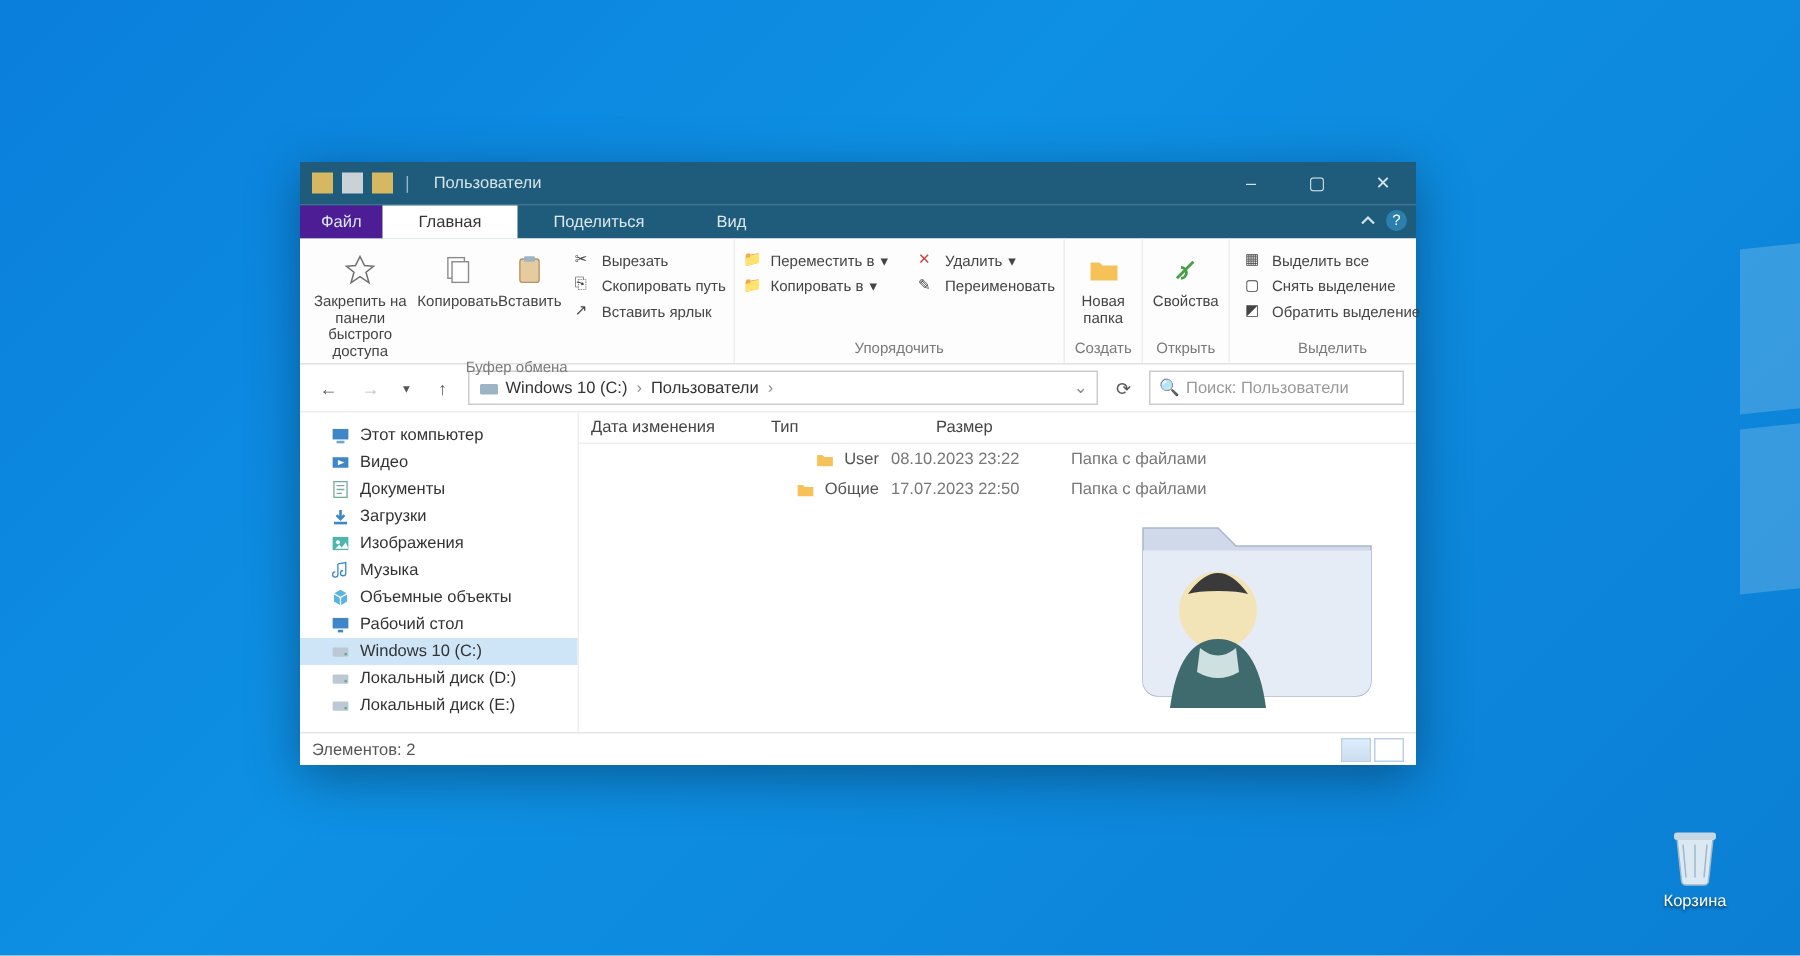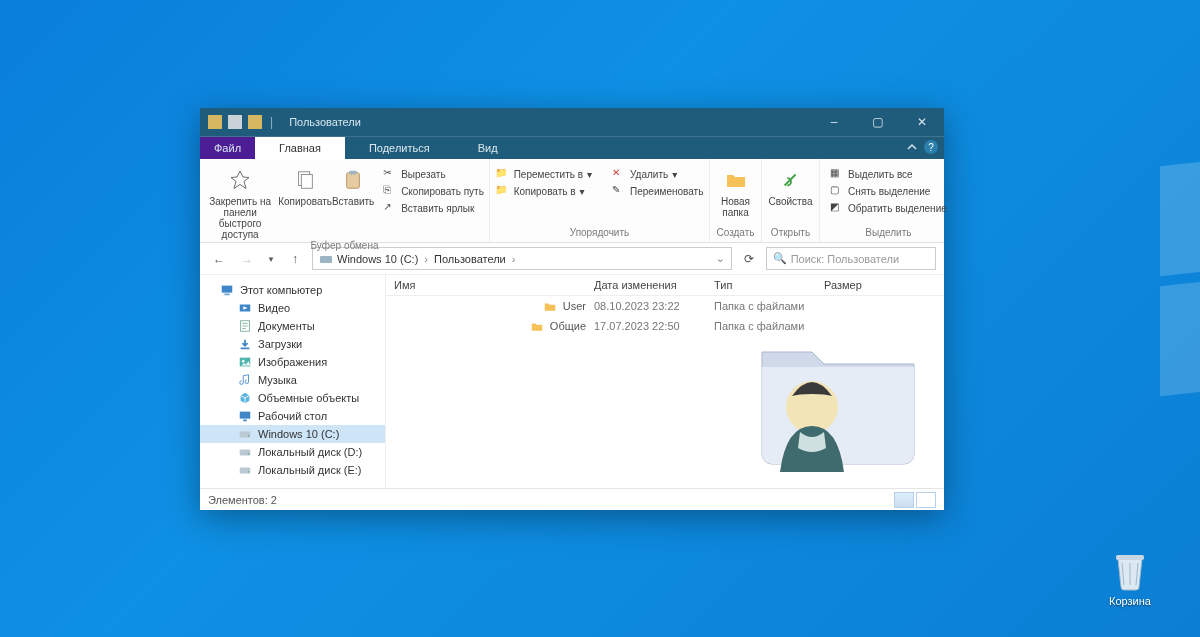--- a/index.html
+++ b/index.html
@@ -56,21 +56,21 @@
   .navbtn { width:22px; height:22px; display:flex; align-items:center; justify-content:center; color:#555; cursor:pointer; border-radius:2px; }
   .addr-field { flex:1; height:23px; border:1px solid #ccc; padding:0 6px; display:flex; align-items:center; gap:4px; font-size:11px; color:#333; }
   .addr-field .crumb { display:flex; align-items:center; gap:2px; cursor:pointer; }
   .addr-field .sep::after { content:"›"; color:#888; margin:0 2px; }
   .addr-drop { margin-left:auto; color:#888; cursor:pointer; }
   .search-field { width:170px; height:23px; border:1px solid #ccc; padding:0 6px; display:flex; align-items:center; color:#999; font-size:11px; }
 
   .content { flex:1; display:flex; min-height:0; }
   .sidebar { width:186px; border-right:1px solid #eee; padding:6px 0; overflow:auto; }
   .tree-item { display:flex; align-items:center; gap:6px; padding:2px 6px 2px 20px; font-size:11px; color:#333; cursor:pointer; white-space:nowrap; }
-  .tree-item.indent { padding-left:38px; }
+  .tree-item.indent { padding-left:20px; }
   .tree-item.sel { background:#cde5f7; }
   .tree-item .ticon { width:14px; height:14px; flex-shrink:0; }
 
   .main { flex:1; position:relative; display:flex; flex-direction:column; }
   .colhead { display:flex; border-bottom:1px solid #eee; font-size:11px; color:#444; }
   .colhead div { padding:4px 8px; cursor:pointer; }
   .c-name { width:200px; } .c-date { width:120px; } .c-type { width:110px; } .c-size { width:70px; }
   .filelist { flex:1; position:relative; }
   .row { display:flex; font-size:11px; color:#555; padding:2px 0; cursor:pointer; }
   .row .c-name { display:flex; align-items:center; gap:6px; padding-left:8px;justify-content:flex-end; }
@@ -354,21 +354,20 @@
             </svg>
             <span>Локальный диск (E:)</span>
           </div>
         </div>
       <div style="height:10px"></div>
 
     </div>
 
     <div class="main">
       <div class="colhead">
-        <div class="c-name">Имя</div>
         <div class="c-date">Дата изменения</div>
         <div class="c-type">Тип</div>
         <div class="c-size">Размер</div>
       </div>
       <div class="filelist">
         <div id="rows">
             <div class="row">
               <div class="c-name">
                 <svg class="fic" viewBox="0 0 16 16">
                   <path d="M2 5 h4 l1.5 1.5 h6.5 v7 h-12 z" class="ic-folder"></path>

